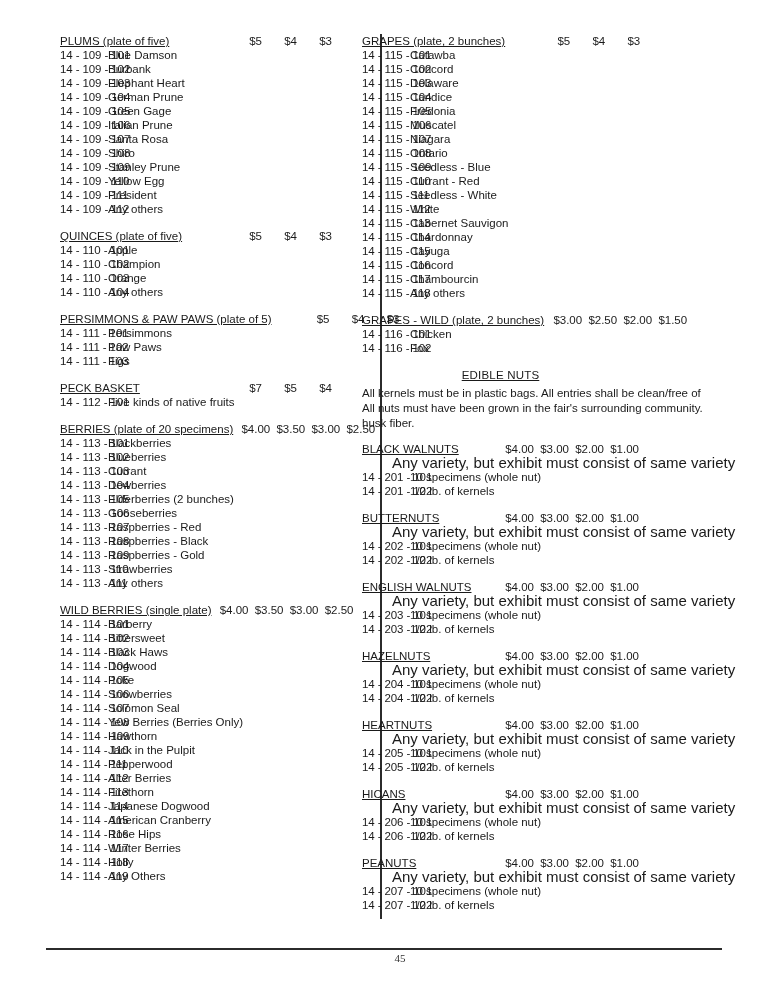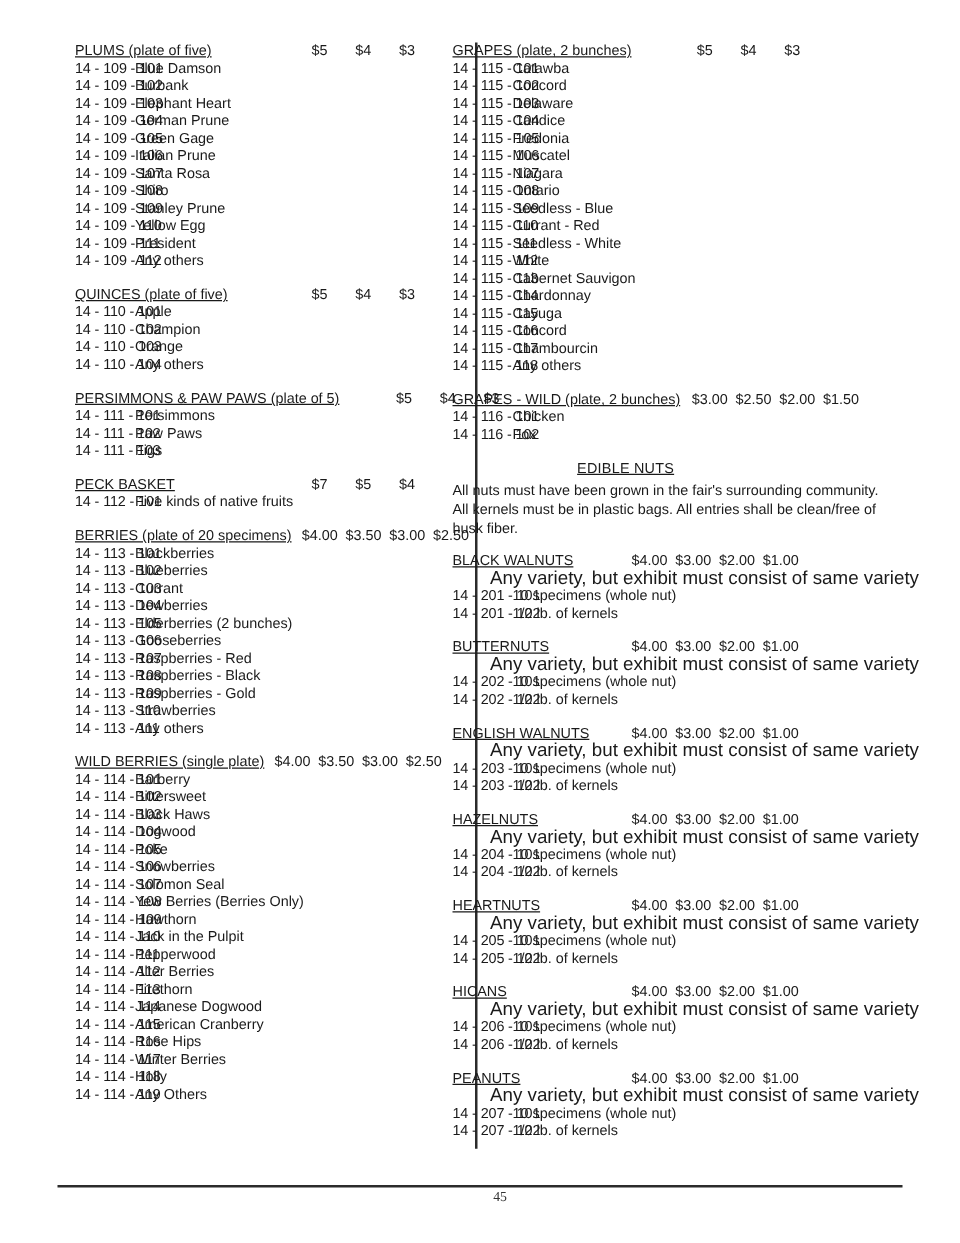--- a/index.html
+++ b/index.html
@@ -490,22 +490,22 @@
             <span class="code">14 - 116 - 101</span>
             <span class="name">Chicken</span>
           </div>
           <div class="item">
             <span class="code">14 - 116 - 102</span>
             <span class="name">Fox</span>
           </div>
         </div>
         <div class="group-title">EDIBLE NUTS</div>
         <div class="group-intro">
+          <div>All kernels must be in plastic bags.  All entries shall be clean/free of</div>
           <div>All nuts must have been grown in the fair's surrounding community.</div>
-          <div>All kernels must be in plastic bags.  All entries shall be clean/free of</div>
           <div>husk fiber.</div>
         </div>
         <div class="section">
           <div class="sec-head">
             <span class="sec-title">BLACK WALNUTS</span>
             <div class="prices p4">
               <span class="p">$4.00</span>
               <span class="p">$3.00</span>
               <span class="p">$2.00</span>
               <span class="p">$1.00</span>

